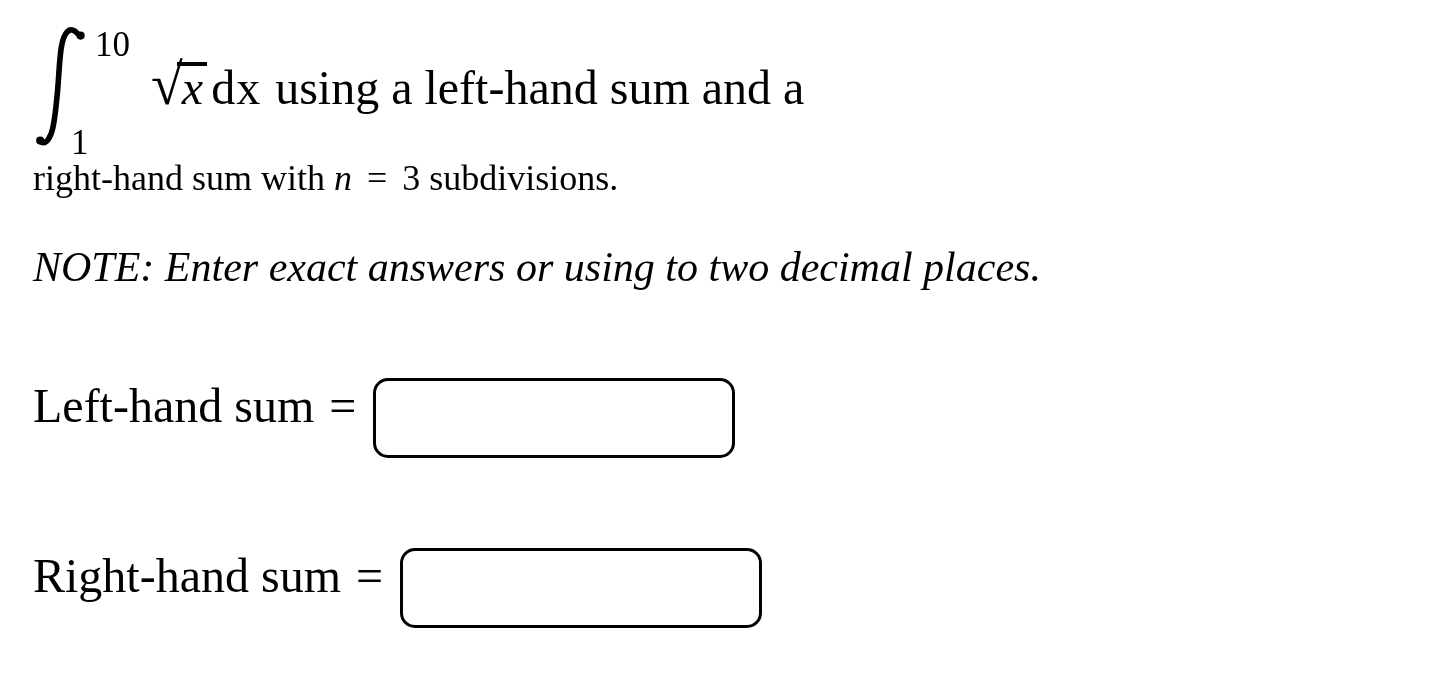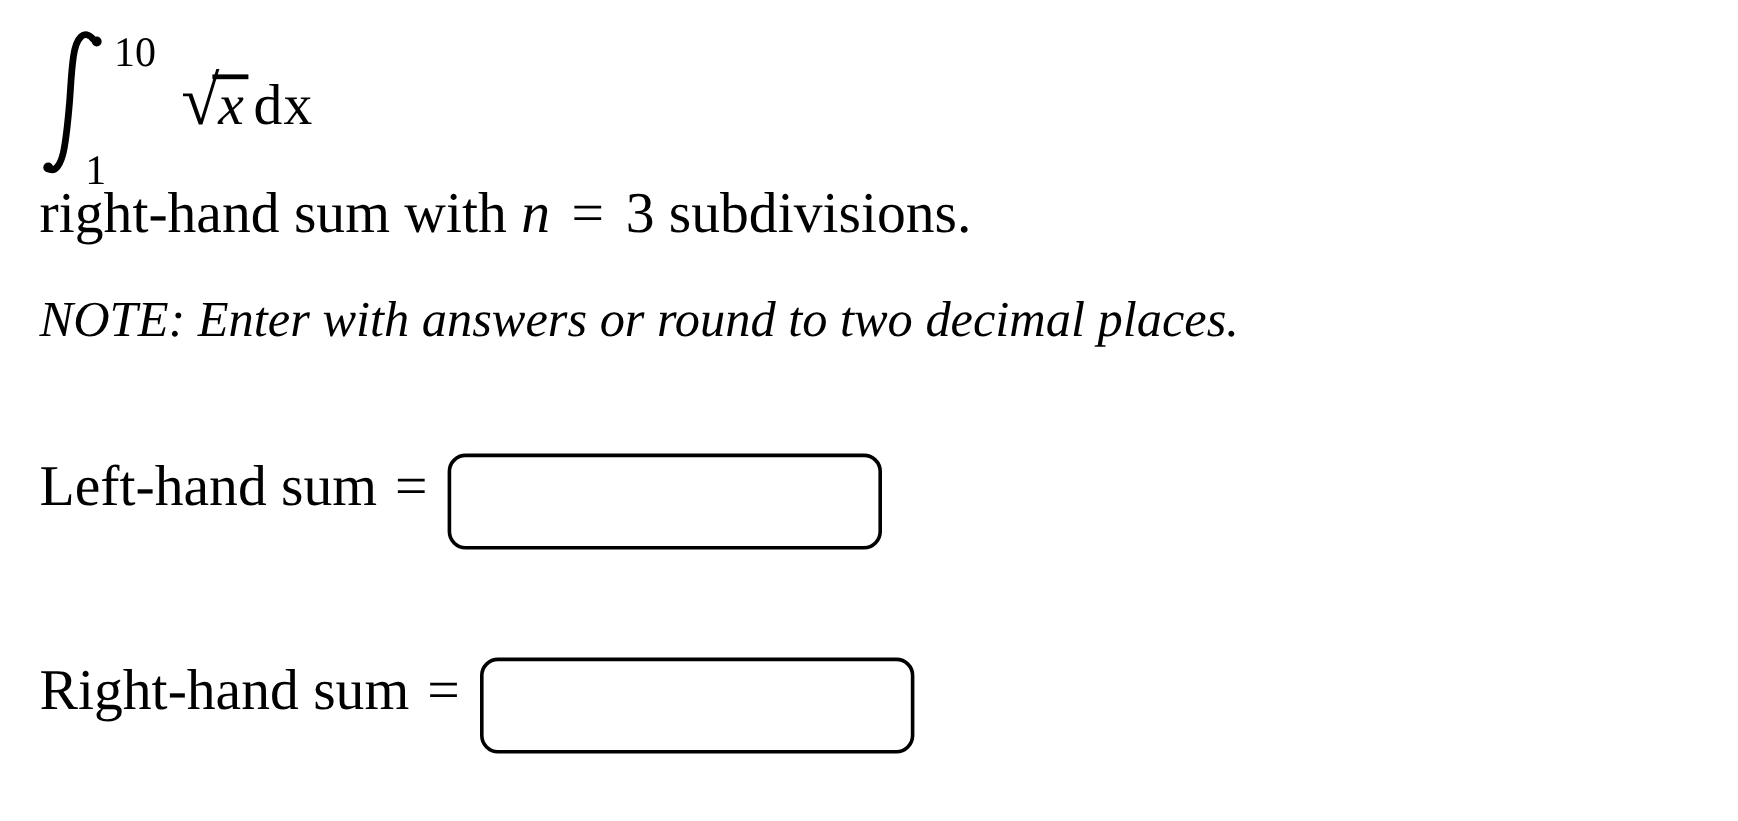--- a/index.html
+++ b/index.html
@@ -78,21 +78,21 @@
     height: 3.5px;
     background: #000;
   }
   .dx {
     margin-left: 5px;
     letter-spacing: 1px;
   }
   
   .line2 {
     margin-top: 36px;
-    font-size: 48px;
+    font-size: 36px;
     line-height: 54px;
   }
   .math-var { font-style: italic; }
   .math-eq { margin: 0 6px; }
   
   .note {
     margin-top: 38px;
     font-size: 42px;
     line-height: 48px;
     font-style: italic;
@@ -134,31 +134,32 @@
                  C 17.8 113, 13.5 120.5, 8.5 118" fill="none" stroke="#000000" stroke-width="5.6" stroke-linecap="round"></path>
         <circle cx="47.6" cy="11.6" r="4.1" fill="#000000"></circle>
         <circle cx="7.2" cy="116.6" r="4.1" fill="#000000"></circle>
       </svg>
       <span class="int-sup">10</span>
       <span class="int-sub">1</span>
     </span>
 
     <span class="sqrt-expr"><span class="radical">√</span><span class="radicand">x</span><span class="dx">dx</span></span>
 
+    <span>using a left-hand sum and a</span>
   </div>
 
   <div class="line2">
     <span>right-hand sum with</span>
     <span class="math-var">n</span>
     <span class="math-eq">=</span>
     <span>3</span>
     <span>subdivisions.</span>
   </div>
 
-  <div class="note">NOTE: Enter with answers or round to two decimal places.</div>
+  <div class="note">NOTE: Enter exact answers or using to two decimal places.</div>
 
   <div class="answer-row first">
     <span>Left-hand sum</span>
     <span>=</span>
     <input class="answer-input" type="text" value="" style="">
   </div>
 
   <div class="answer-row second">
     <span>Right-hand sum</span>
     <span>=</span>

